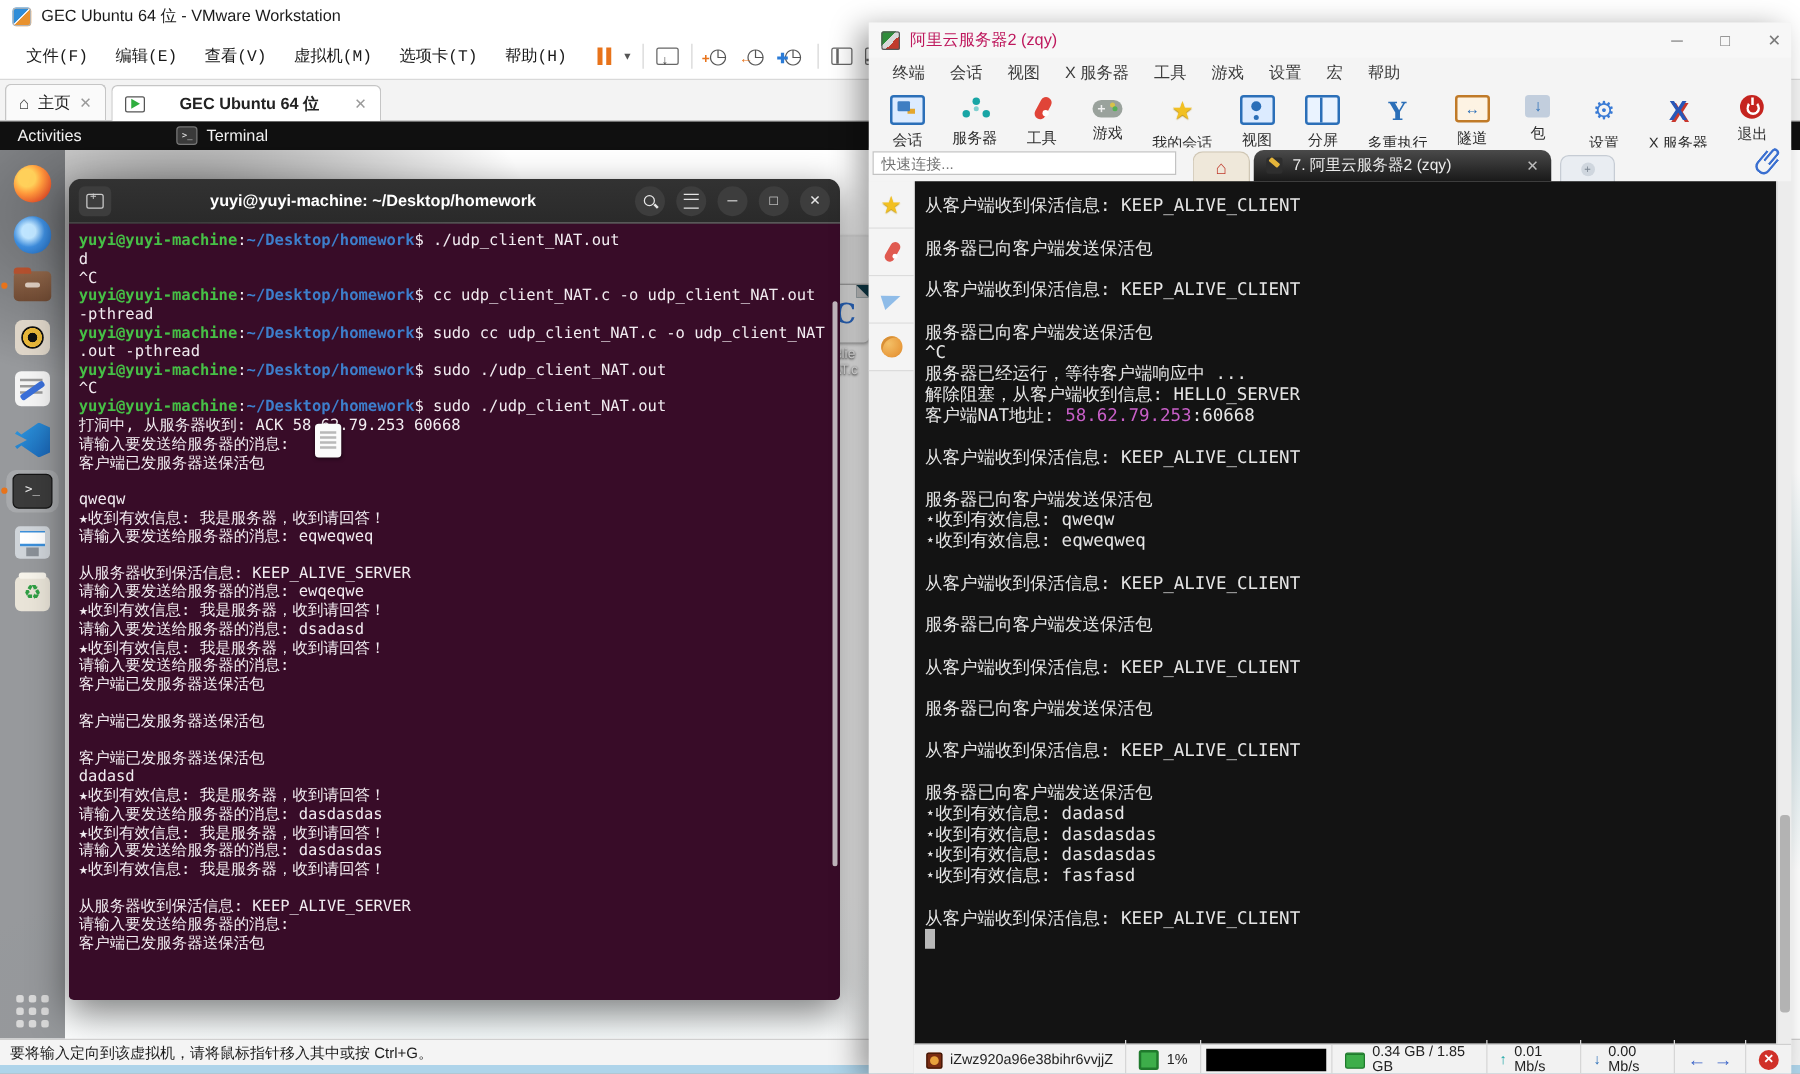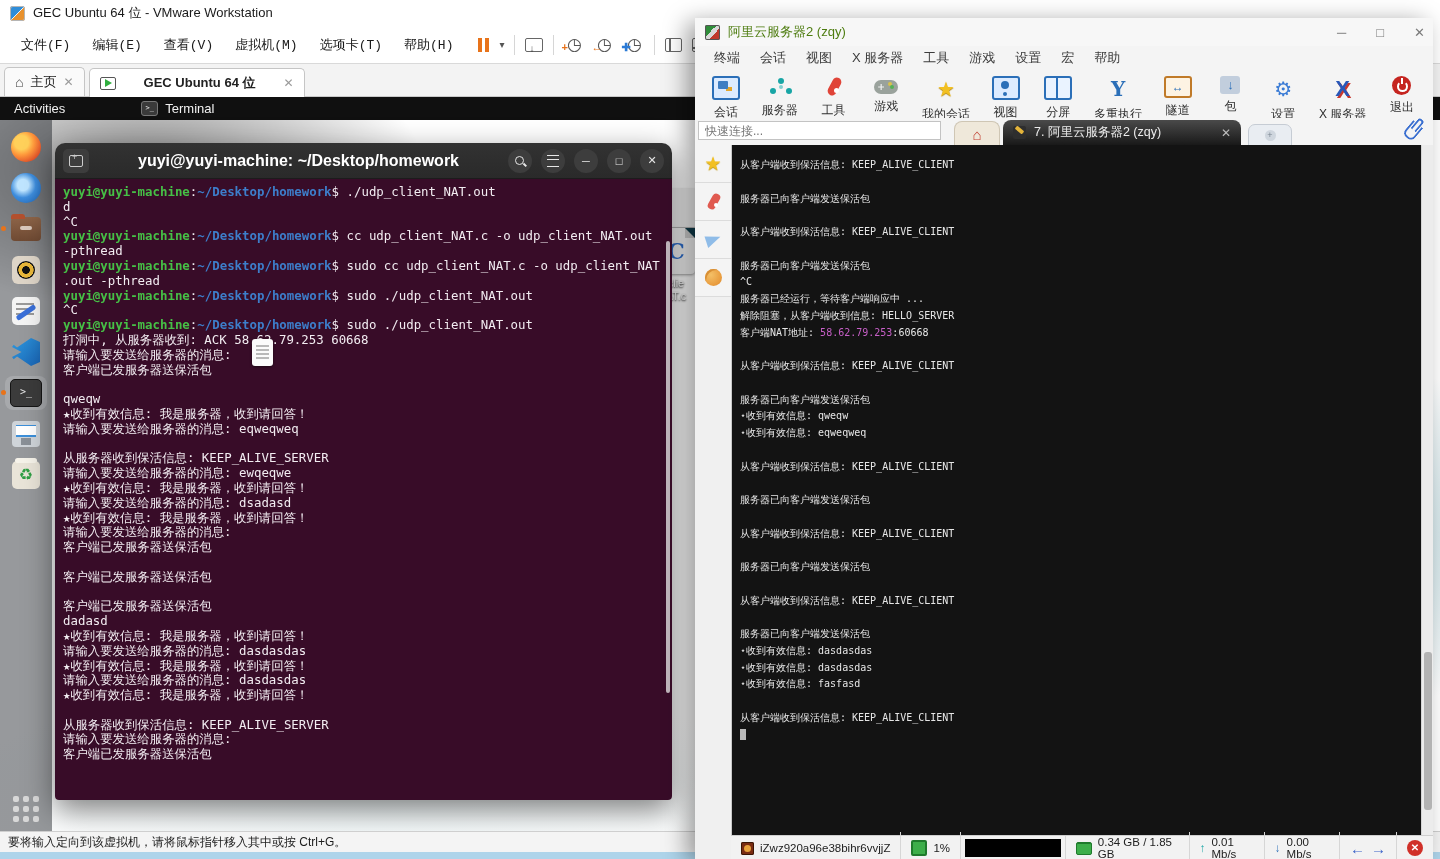--- a/index.html
+++ b/index.html
@@ -78,21 +78,21 @@
   .desk-file .paper::before{content:"";position:absolute;right:0;top:0;border-left:10px solid #cfcfcf;border-top:10px solid #0f3c4b;}
   .desk-file .paper b{position:absolute;left:0;right:0;top:10px;font-size:22px;color:#2d6fd0;font-family:"DejaVu Serif",serif;}
   .desk-file .lbl{margin-top:3px;font-size:11px;color:#fff;text-shadow:0 1px 2px #000;line-height:13px;}
   .desk-frag{position:absolute;left:668px;top:92px;width:30px;height:38px;background:#f2f2f2;border-radius:4px;box-shadow:0 1px 3px rgba(0,0,0,.4);}
   
   .gterm{position:absolute;left:55px;top:46px;width:617px;height:657px;border-radius:10px 10px 4px 4px;box-shadow:0 10px 30px rgba(0,0,0,.5);overflow:hidden;}
   .gterm-header{height:36px;background:linear-gradient(#323232,#2a2a2a);display:flex;align-items:center;padding:0 8px;box-sizing:border-box;border-bottom:1px solid #1c1c1c;}
   .gt-newtab{width:26px;height:24px;border-radius:5px;background:#3d3d3d;color:#ddd;display:flex;align-items:center;justify-content:center;}
   .gt-newtab i{width:12px;height:10px;border:1.4px solid #ccc;border-radius:2px;position:relative;}
   .gt-newtab i::after{content:"+";position:absolute;left:2px;top:-4px;font-size:9px;color:#ccc;font-style:normal;}
-  .gt-title{flex:1;text-align:center;color:#fff;font-size:16px;font-weight:600;}
+  .gt-title{flex:1;text-align:center;color:#fff;font-size:13px;font-weight:600;}
   .gt-btns{display:flex;align-items:center;gap:9px;}
   .gt-circle{width:24px;height:24px;border-radius:50%;background:#3d3d3d;color:#e6e6e6;display:flex;align-items:center;justify-content:center;font-size:11px;}
   .ic-search{position:relative;width:12px;height:12px;}
   .ic-search::before{content:"";position:absolute;left:1px;top:1px;width:7px;height:7px;border:1.6px solid #e6e6e6;border-radius:50%;}
   .ic-search::after{content:"";position:absolute;left:9px;top:9px;width:4px;height:1.6px;background:#e6e6e6;transform:rotate(45deg);}
   .ic-burger{width:12px;height:10px;border-top:1.6px solid #e6e6e6;border-bottom:1.6px solid #e6e6e6;position:relative;}
   .ic-burger::after{content:"";position:absolute;left:0;top:3.2px;width:12px;height:1.6px;background:#e6e6e6;}
   .gterm-body{position:relative;height:621px;background:#380c28;padding:6px 0 0 8px;box-sizing:border-box;overflow:hidden;}
   .term{font-family:"DejaVu Sans Mono",monospace;color:#f2ecf1;}
   .term .tl{white-space:pre;overflow:hidden;}
@@ -104,21 +104,21 @@
   .gterm-scroll{position:absolute;right:2px;top:62px;width:4px;height:452px;background:#d8d3d6;border-radius:2px;opacity:.85;}
   .ghost-file{position:absolute;left:197px;top:160px;width:21px;height:27px;background:#fbfbfb;border-radius:3px;box-shadow:0 1px 3px rgba(0,0,0,.5);}
   .ghost-file::before{content:"";position:absolute;left:4px;top:6px;width:13px;height:2px;background:#b9b9b9;box-shadow:0 4px 0 #b9b9b9,0 8px 0 #b9b9b9,0 12px 0 #b9b9b9;}
   
   .vmw-status{position:absolute;left:0;top:831px;width:100%;height:21px;background:#f4f4f4;border-top:1px solid #cfcfcf;display:flex;align-items:center;padding-left:8px;box-sizing:border-box;font-size:12px;color:#1d1d1d;}
   .vmw-bottom{position:absolute;left:0;top:852px;width:100%;height:7px;background:#aed4ea;}
   
   .moba{position:absolute;left:695px;top:18px;width:738px;height:841px;z-index:10;background:#f4f4f4;box-shadow:-8px 4px 22px rgba(0,0,0,.38);overflow:hidden;}
   .mx-titlebar{position:absolute;left:0;top:0;width:100%;height:28px;background:#f7f7f7;display:flex;align-items:center;padding-left:10px;box-sizing:border-box;}
   .mx-logo{width:15px;height:15px;border-radius:2px;background:linear-gradient(135deg,#2f8d3a 0 40%,#d9d9d9 40% 60%,#c03a2c 60% 100%);box-shadow:0 0 0 1px #555 inset;}
-  .mx-title{margin-left:8px;font-size:13px;color:#4d7c0f;text-align:center;}
+  .mx-title{margin-left:8px;font-size:13px;color:#be185d;text-align:center;}
   .mx-winbtns{position:absolute;right:8px;top:0;height:28px;display:flex;align-items:center;gap:30px;color:#7a7a7a;font-size:13px;}
   .mx-menubar{position:absolute;left:0;top:28px;width:100%;height:24px;display:flex;align-items:center;padding-left:10px;box-sizing:border-box;gap:2px;}
   .mx-menu-item{font-size:13px;color:#3c3c3c;padding:0 9px;}
   .mx-toolbar{position:absolute;left:0;top:52px;width:100%;height:64px;display:flex;align-items:flex-start;justify-content:space-between;padding:6px 14px 0 14px;box-sizing:border-box;border-bottom:1px solid #e2e2e2;}
   .mx-tb-item{display:flex;flex-direction:column;align-items:center;gap:4px;min-width:34px;}
   .mx-tb-label{font-size:12px;color:#2e2e2e;white-space:nowrap;}
   .mx-ic{height:26px;display:flex;align-items:center;justify-content:center;font-size:20px;line-height:26px;}
   .session-icon{width:24px;height:20px;border:2px solid #2b6fb8;border-radius:3px;background:#dcebff;position:relative;}
   .session-icon::after{content:"";position:absolute;left:4px;top:3px;width:10px;height:8px;background:#3f7ec2;border-radius:1px;box-shadow:6px 4px 0 -2px #e4a72e;}
   .servers-icon{width:22px;height:22px;position:relative;}
@@ -159,21 +159,21 @@
   
   .mx-sidebar{position:absolute;left:0;top:127px;width:36px;height:714px;background:#f0f0f0;border-right:1px solid #c9c9c9;}
   .mx-side-btn{width:36px;height:38px;border-bottom:1px solid #dcdcdc;display:flex;align-items:center;justify-content:center;box-sizing:border-box;background:#f4f4f4;}
   .sessions-star-icon{color:#f2c021;font-size:19px;text-shadow:0 1px 1px #c29a16;}
   .tools-knife-icon{width:18px;height:18px;position:relative;}
   .tools-knife-icon::before{content:"";position:absolute;left:6px;top:0;width:8px;height:17px;border-radius:4px;background:#e05a50;transform:rotate(30deg);}
   .tools-knife-icon::after{content:"";position:absolute;left:10px;top:10px;width:4px;height:4px;border-radius:50%;background:#fff;}
   .macros-plane-icon{width:0;height:0;border-left:15px solid #8fbce8;border-top:5px solid transparent;border-bottom:7px solid transparent;transform:rotate(-18deg);}
   .sftp-globe-icon{width:17px;height:17px;border-radius:50%;background:radial-gradient(circle at 35% 35%,#f4c067,#e89a3c 70%,#c77b28);box-shadow:3px 3px 0 -2px #d88f35 inset;}
   .mx-termwrap{position:absolute;left:37px;top:127px;width:689px;height:690px;background:#131313;overflow:hidden;padding:12px 0 0 8px;box-sizing:border-box;}
-  .term-server .tl{font-size:10px;height:16.75px;line-height:16.75px;color:#e6e6e6;}
+  .term-server .tl{font-size:14px;height:16.75px;line-height:16.75px;color:#e6e6e6;}
   .mx-scroll{position:absolute;left:726px;top:127px;width:12px;height:690px;background:#ececec;border-left:1px solid #d5d5d5;}
   .mx-scroll-thumb{position:absolute;left:2px;top:507px;width:8px;height:158px;background:#b3b3b3;border-radius:3px;}
   
   .mx-status{position:absolute;left:36px;top:817px;width:702px;height:24px;background:#f2f2f2;border-top:1px solid #cfcfcf;display:flex;align-items:center;font-size:11.5px;color:#222;}
   .seg{display:flex;align-items:center;gap:6px;padding:16px 10px;height:100%;border-right:1px solid #d6d6d6;box-sizing:border-box;}
   .host-ic{width:13px;height:13px;border-radius:2px;background:#7a2c12;box-shadow:0 0 0 1px #3a1505 inset;position:relative;}
   .host-ic::after{content:"";position:absolute;left:3px;top:3px;width:7px;height:7px;border-radius:50%;background:#e8a23c;}
   .cpu-ic{width:12px;height:12px;background:#3dae4a;border:2px solid #1f7a2c;border-radius:2px;}
   .graph-box{width:96px;height:18px;background:#000;}
   .ram-ic{width:16px;height:11px;background:#3dae4a;border:1px solid #1f7a2c;border-radius:2px;box-shadow:0 2px 0 -1px #1f7a2c inset;}
@@ -504,20 +504,21 @@
           <div class="tl">&nbsp;</div>
           <div class="tl">服务器已向客户端发送保活包</div>
           <div class="tl">&nbsp;</div>
           <div class="tl">从客户端收到保活信息: KEEP_ALIVE_CLIENT</div>
           <div class="tl">&nbsp;</div>
           <div class="tl">服务器已向客户端发送保活包</div>
           <div class="tl">&nbsp;</div>
           <div class="tl">从客户端收到保活信息: KEEP_ALIVE_CLIENT</div>
           <div class="tl">&nbsp;</div>
           <div class="tl">服务器已向客户端发送保活包</div>
+          <div class="tl">⋆收到有效信息: dadasd</div>
           <div class="tl">⋆收到有效信息: dasdasdas</div>
           <div class="tl">⋆收到有效信息: dasdasdas</div>
           <div class="tl">⋆收到有效信息: fasfasd</div>
           <div class="tl">&nbsp;</div>
           <div class="tl">从客户端收到保活信息: KEEP_ALIVE_CLIENT</div>
           <div class="tl"><span class="c-cur"> </span></div>
         </div>
     </div>
     <div class="mx-scroll">
       <div class="mx-scroll-thumb"></div>

